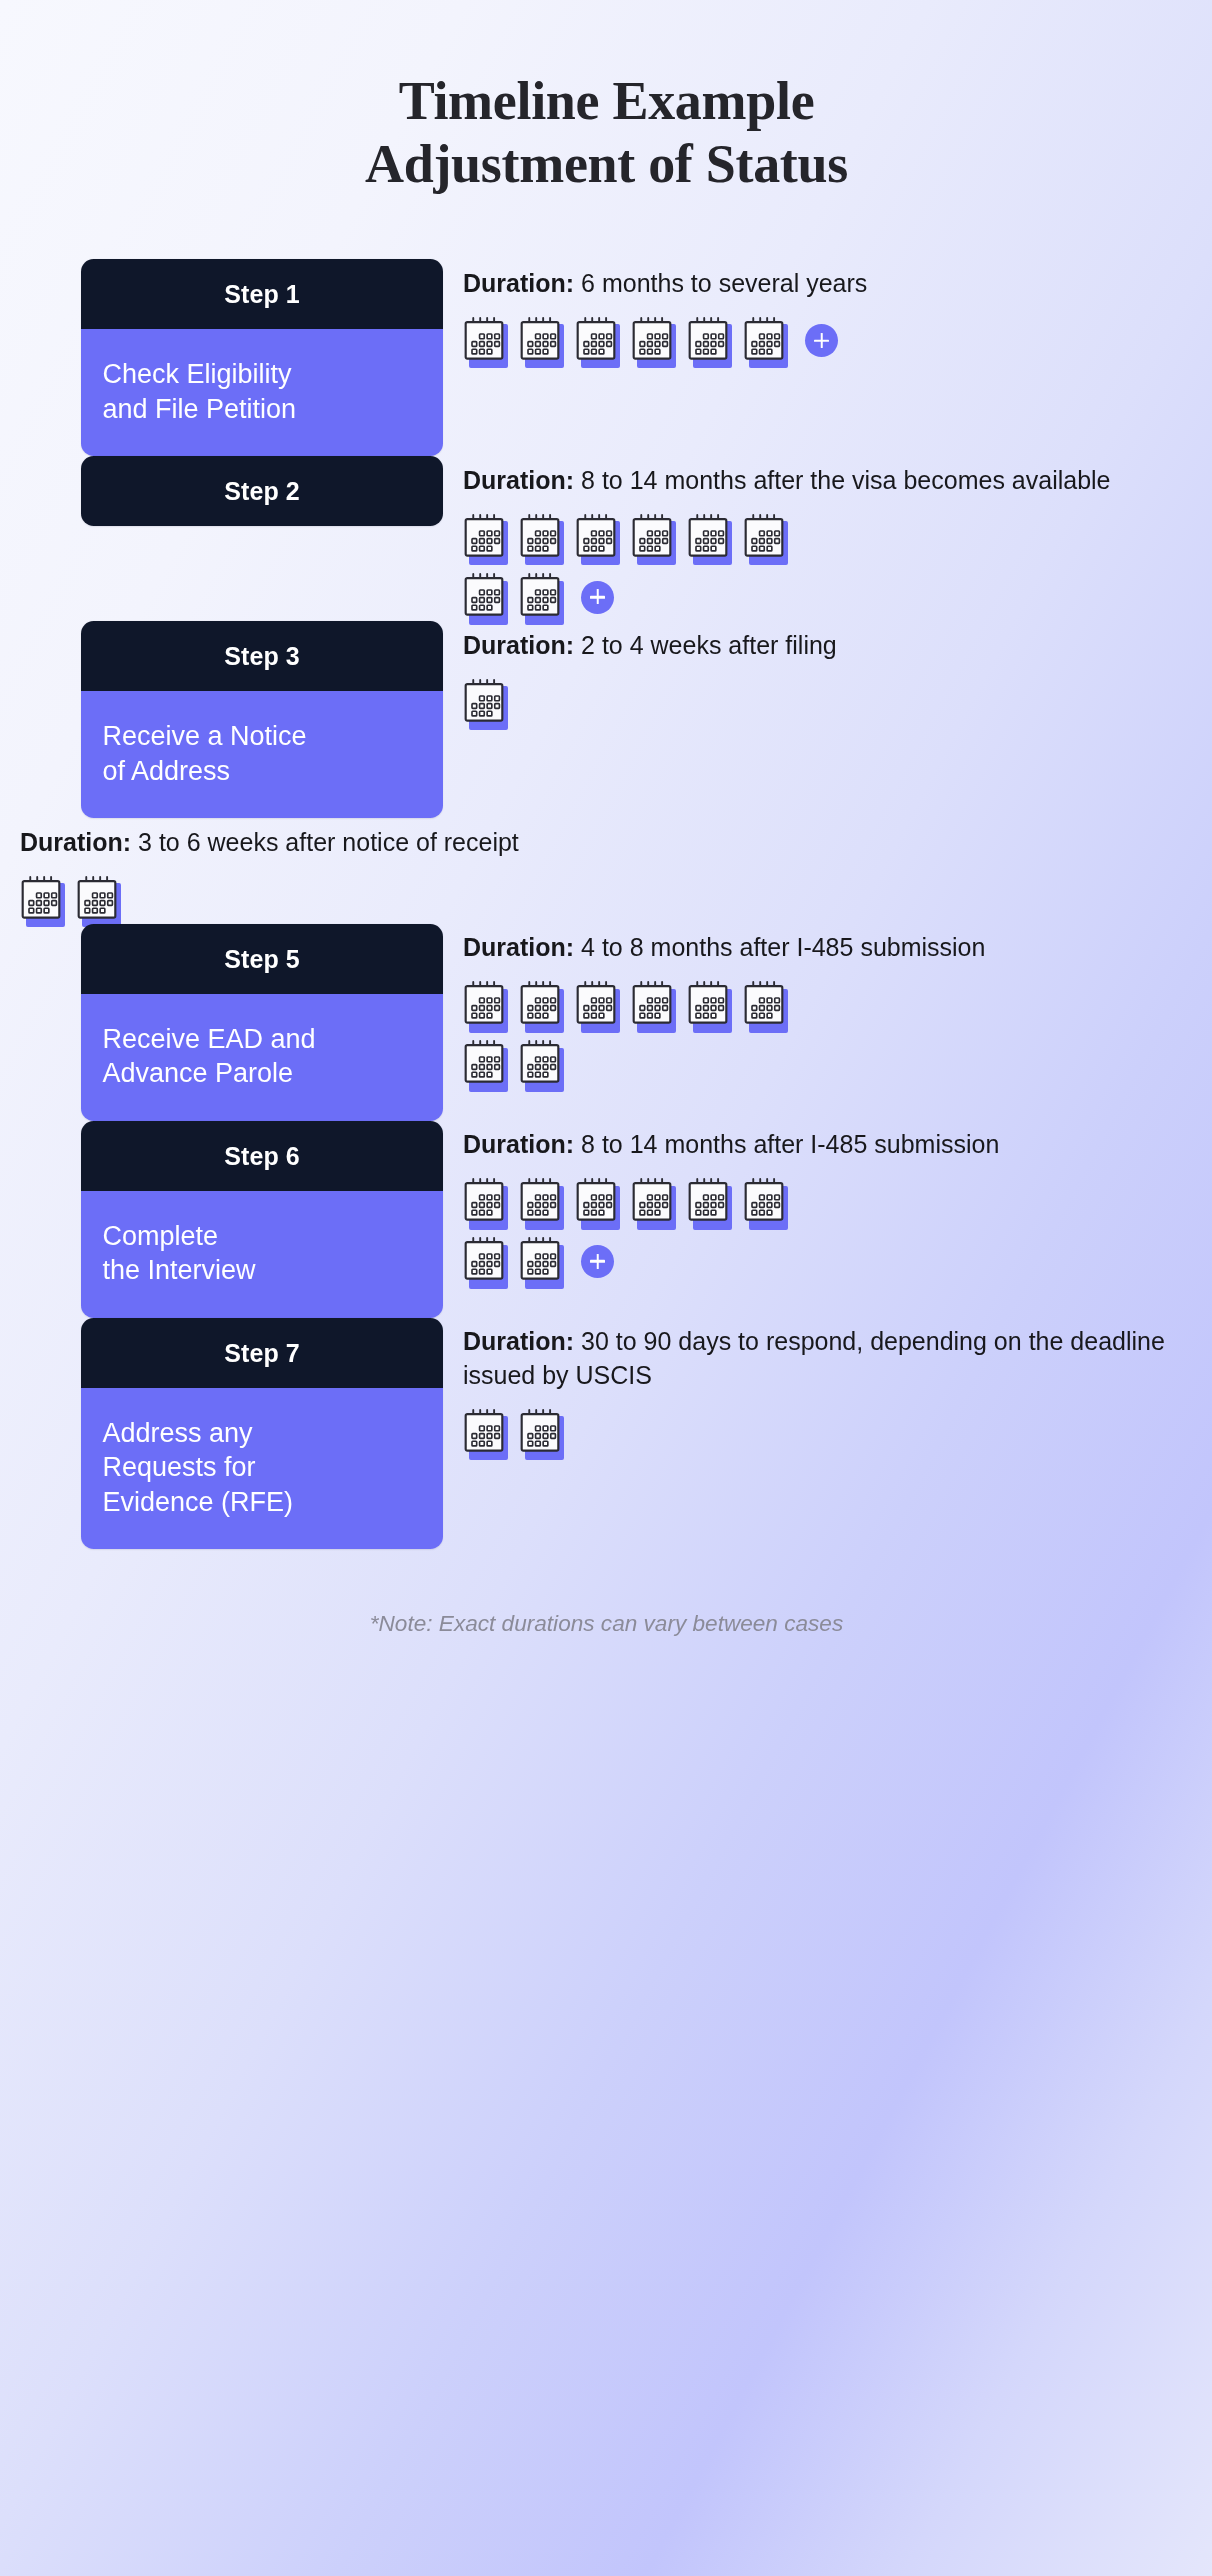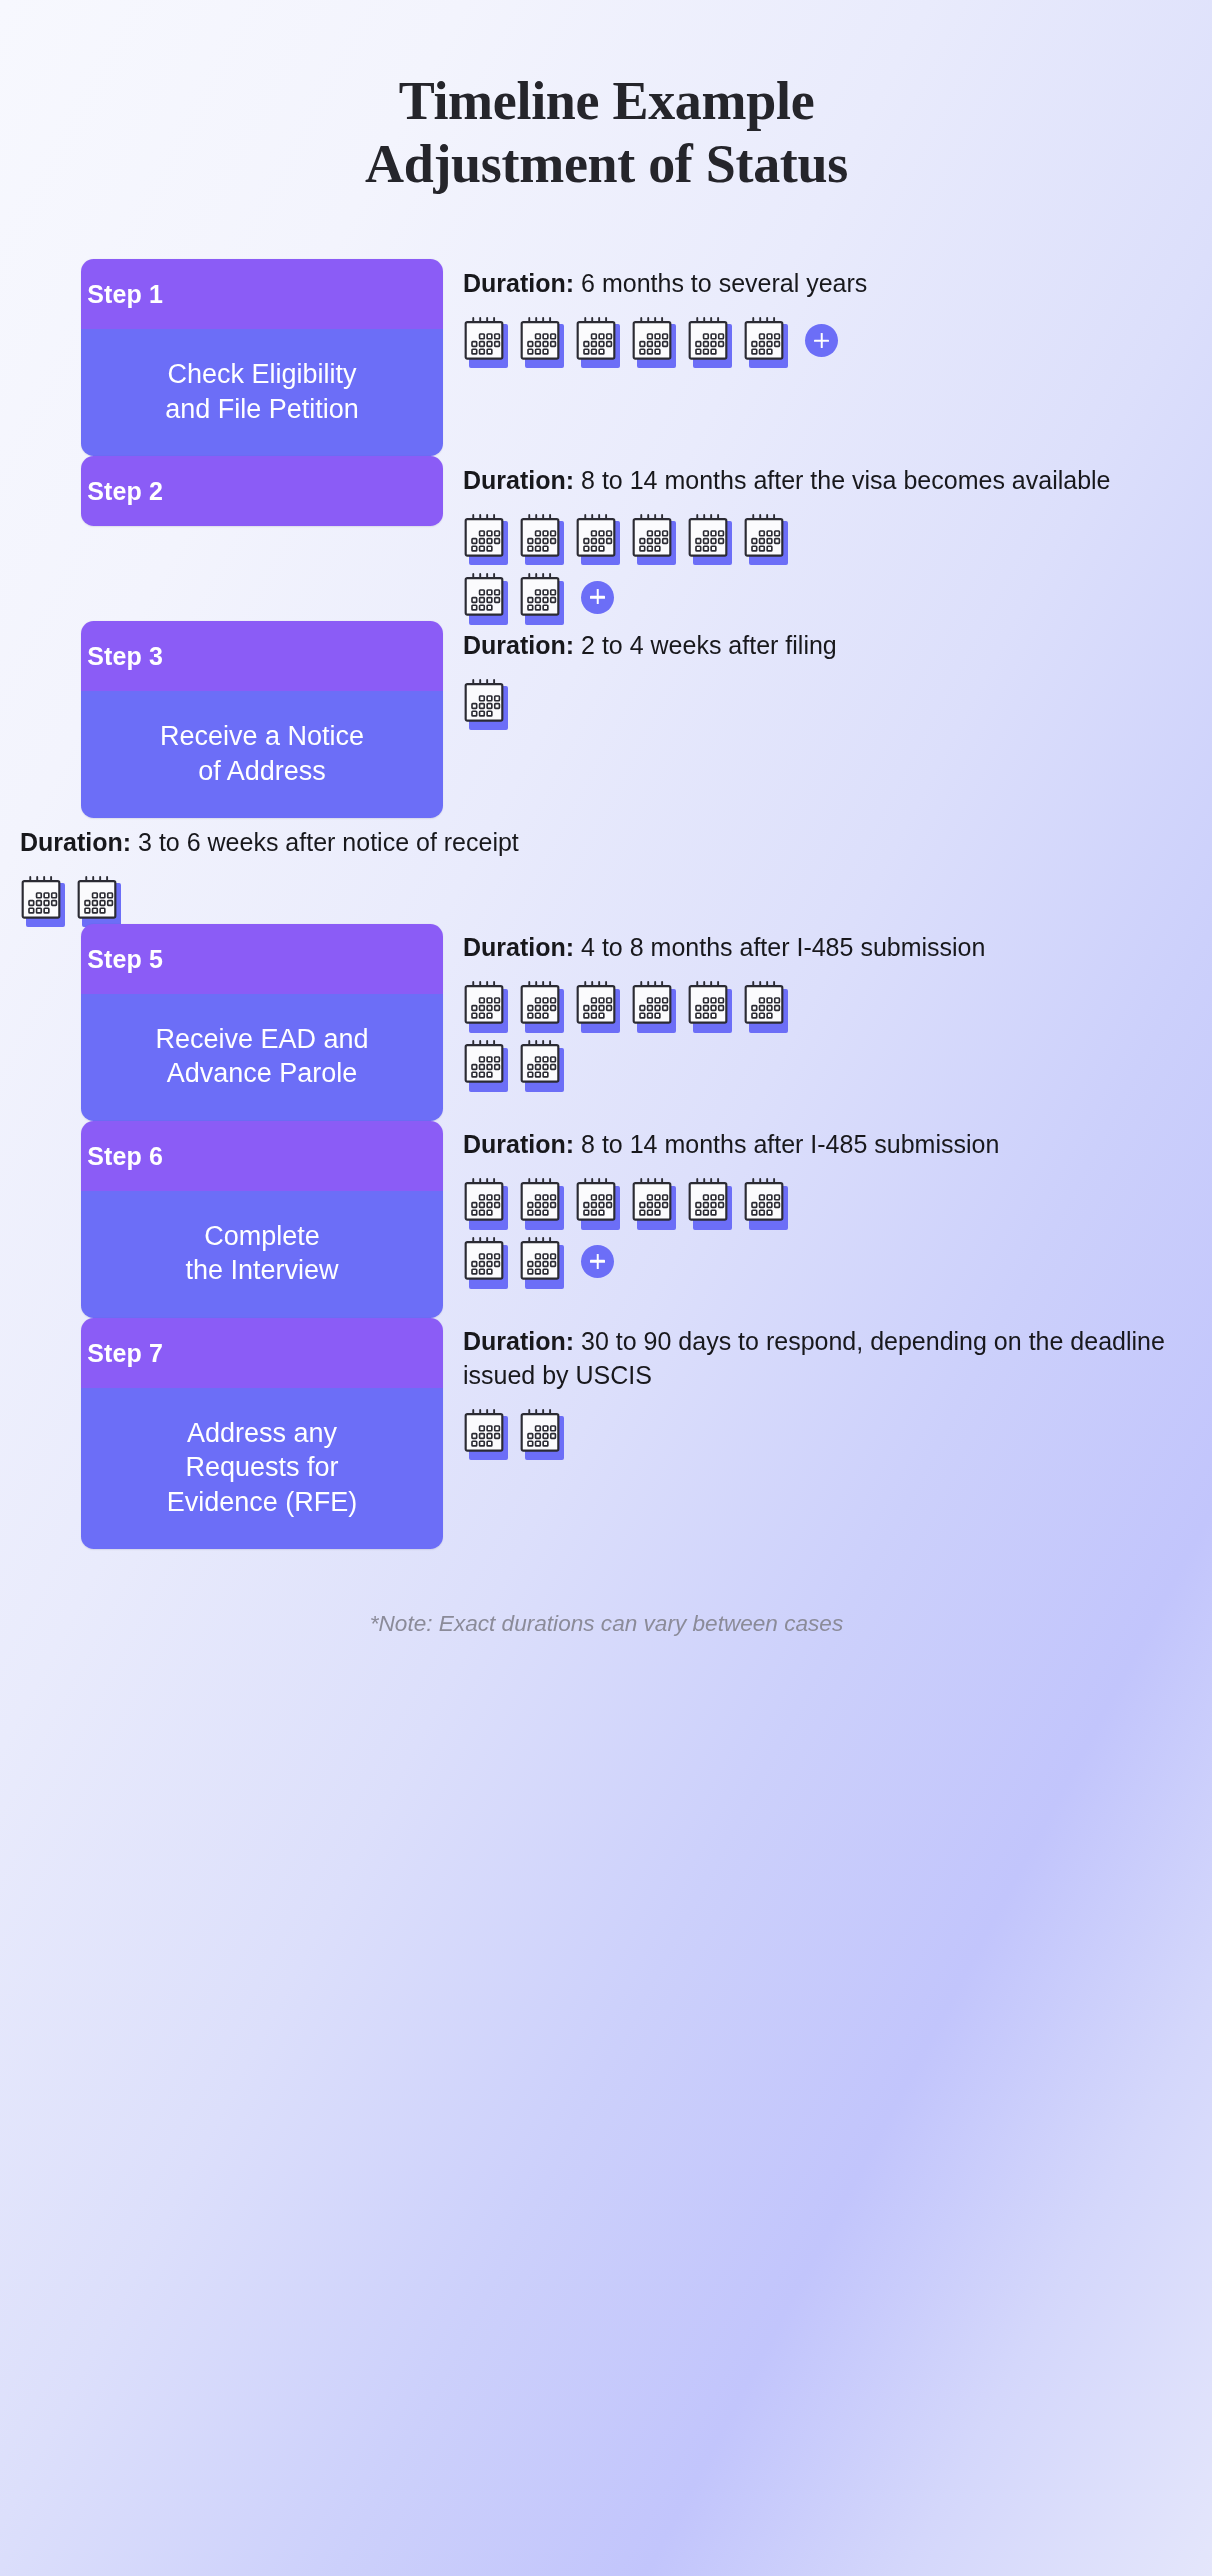--- a/index.html
+++ b/index.html
@@ -65,34 +65,35 @@
   .step-card {
     position: relative;
     width: 362px;
     border-radius: 12.6px;
     overflow: hidden;
     z-index: 2;
     box-shadow: 0 0.6px 1.3px rgba(40,40,60,0.10);
   }
 
   .step-head {
-    background: #8b5cf6;
+    background: #0f172a;
     color: #ffffff;
     font-size: 25px;
     font-weight: 700;
+    text-align: center;
     padding: 21px 6.3px 20px;
     letter-spacing: 0.1px;
   }
 
   .step-body {
     background: #6c6ef7;
     color: #ffffff;
     font-size: 27px;
     font-weight: 400;
-    text-align: center;
+    text-align: left;
     line-height: 1.28;
     padding: 28px 21.4px 30px;
   }
 
   
   .detail-col {
     flex: 1 1 auto;
     padding-right: 38px;
     padding-top: 7.5px;
     padding-left: 20px;

